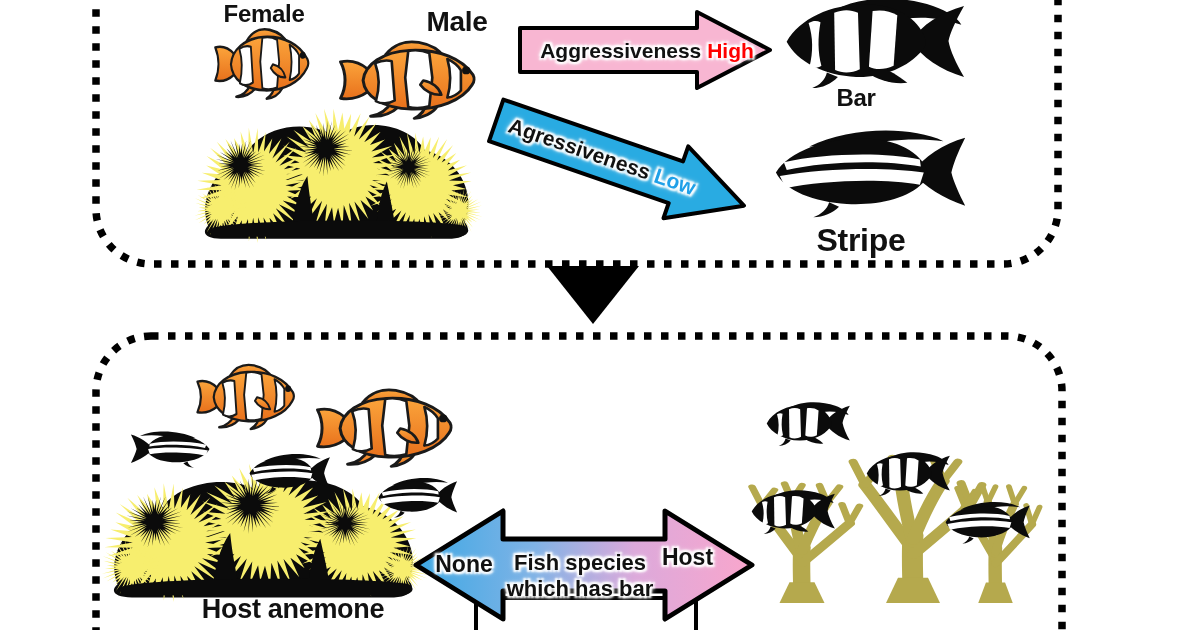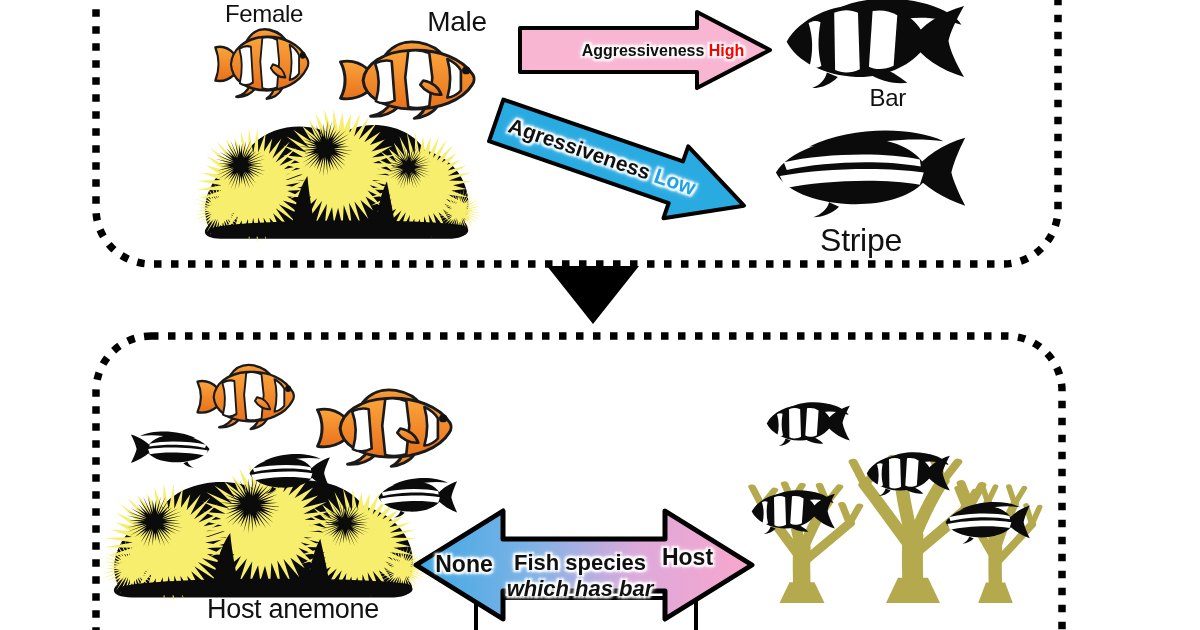--- a/index.html
+++ b/index.html
@@ -1,19 +1,19 @@
 <!DOCTYPE html>
 <html><head>
 <meta charset="utf-8">
 <style>
   html,body{margin:0;padding:0;}
   #canvas{position:relative;width:1200px;height:630px;background:#ffffff;overflow:hidden;
           font-family:"Liberation Sans",sans-serif;}
   .abs{position:absolute;}
-  .label{font-weight:400;color:#111;text-align:center;letter-spacing:-0.3px;}
+  .label{font-weight:700;color:#111;text-align:center;letter-spacing:-0.3px;}
   .glow{text-shadow:-2px -2px 2px #fff,2px -2px 2px #fff,-2px 2px 2px #fff,2px 2px 2px #fff,0 0 5px #fff,0 0 7px #fff;}
   .flip{transform:scaleX(-1);}
   .red{color:#FF0000;}
   .ltblue{color:#1FA0E8;}
   svg{display:block;overflow:visible;}
   #defs-holder{position:absolute;width:0;height:0;}
   .arrowtext{font-weight:700;text-align:center;white-space:nowrap;color:#111;}
   .dntri{width:0;height:0;border-left:46px solid transparent;border-right:46px solid transparent;border-top:58px solid #000;}
   .cutbox{background:#fff;border:4px solid #000;}
 </style>
@@ -119,39 +119,39 @@
   <svg class="abs" style="left:210px;top:24px;" width="110" height="78">
       <use href="#sym-clownfish" width="110" height="78"></use>
     </svg>
   <svg class="abs" style="left:333px;top:36px;" width="158" height="86">
       <use href="#sym-clownfish" width="158" height="86"></use>
     </svg>
 
   <svg class="abs" style="left:518px;top:10px;" width="254" height="80" viewBox="0 0 254 80">
     <path d="M2 18 H179 V2 L252 40 L179 78 V62 H2 Z" fill="#F8B6D2" stroke="#000" stroke-width="4" stroke-linejoin="round"></path>
   </svg>
-  <div class="abs arrowtext glow" style="left:548px;top:33px;width:230px;height:36px;line-height:36px;font-size:16px;">
+  <div class="abs arrowtext glow" style="left:532px;top:33px;width:230px;height:36px;line-height:36px;font-size:21px;">
     <span>Aggressiveness</span>
     <span class="red">High</span>
   </div>
 
   <div class="abs" style="left:508px;top:80px;width:266px;height:84px;transform:rotate(19deg);transform-origin:0 0;">
     <svg width="266" height="84" viewBox="0 0 266 84">
       <path d="M2 20 H192 V4 L264 42 L192 80 V64 H2 Z" fill="#29ABE2" stroke="#000" stroke-width="4" stroke-linejoin="round"></path>
     </svg>
     <div class="abs arrowtext glow" style="left:6px;top:24px;width:216px;height:36px;line-height:36px;font-size:21px;">
       <span>Agressiveness</span>
       <span class="ltblue">Low</span>
     </div>
   </div>
 
   <svg class="abs" style="left:783px;top:-6px;" width="192" height="94">
       <use href="#sym-barfish" width="192" height="94"></use>
     </svg>
-  <div class="abs label" style="left:806px;top:84px;width:100px;font-size:24px;text-align:right;">Bar</div>
+  <div class="abs label" style="left:806px;top:84px;width:100px;font-size:24px;">Bar</div>
 
   <svg class="abs" style="left:770px;top:122px;" width="207" height="96">
       <use href="#sym-stripefish" width="207" height="96"></use>
     </svg>
   <div class="abs label" style="left:811px;top:222px;width:100px;font-size:32px;">Stripe</div>
 
   <div class="abs dntri" style="left:547px;top:266px;"></div>
 
   <svg class="abs" style="left:90px;top:330px;" width="980" height="300" viewBox="0 0 980 300">
     <rect x="6" y="6" width="966" height="360" rx="55" fill="none" stroke="#000" stroke-width="7.5" stroke-dasharray="7.5 9.5"></rect>
@@ -201,16 +201,16 @@
 
   <div class="abs cutbox" style="left:474px;top:596px;width:216px;height:60px;z-index:2;"></div>
 
   <svg class="abs" style="left:413px;top:505px;z-index:3;" width="342" height="122" viewBox="0 0 342 122">
     <path d="M3 60 L90 6 V34 H252 V6 L339 60 L252 114 V86 H90 V114 Z" fill="url(#axGrad)" stroke="#000" stroke-width="5" stroke-linejoin="round"></path>
   </svg>
   <div class="abs arrowtext glow" style="left:424px;top:551px;width:80px;font-size:23px;z-index:4;">None</div>
   <div class="abs arrowtext glow" style="left:645px;top:544px;width:85px;font-size:23px;z-index:4;">Host</div>
   <div class="abs" style="left:482px;top:540px;width:196px;z-index:4;margin-top:10px;">
     <div class="arrowtext glow" style="font-size:22px;line-height:26px;">Fish species</div>
-    <div class="arrowtext glow" style="font-size:22px;line-height:26px;font-style:italic;">which has bar</div>
+    <div class="arrowtext glow" style="font-size:22px;line-height:26px;">which has bar</div>
   </div>
 
 </div>
 
 </body></html>

